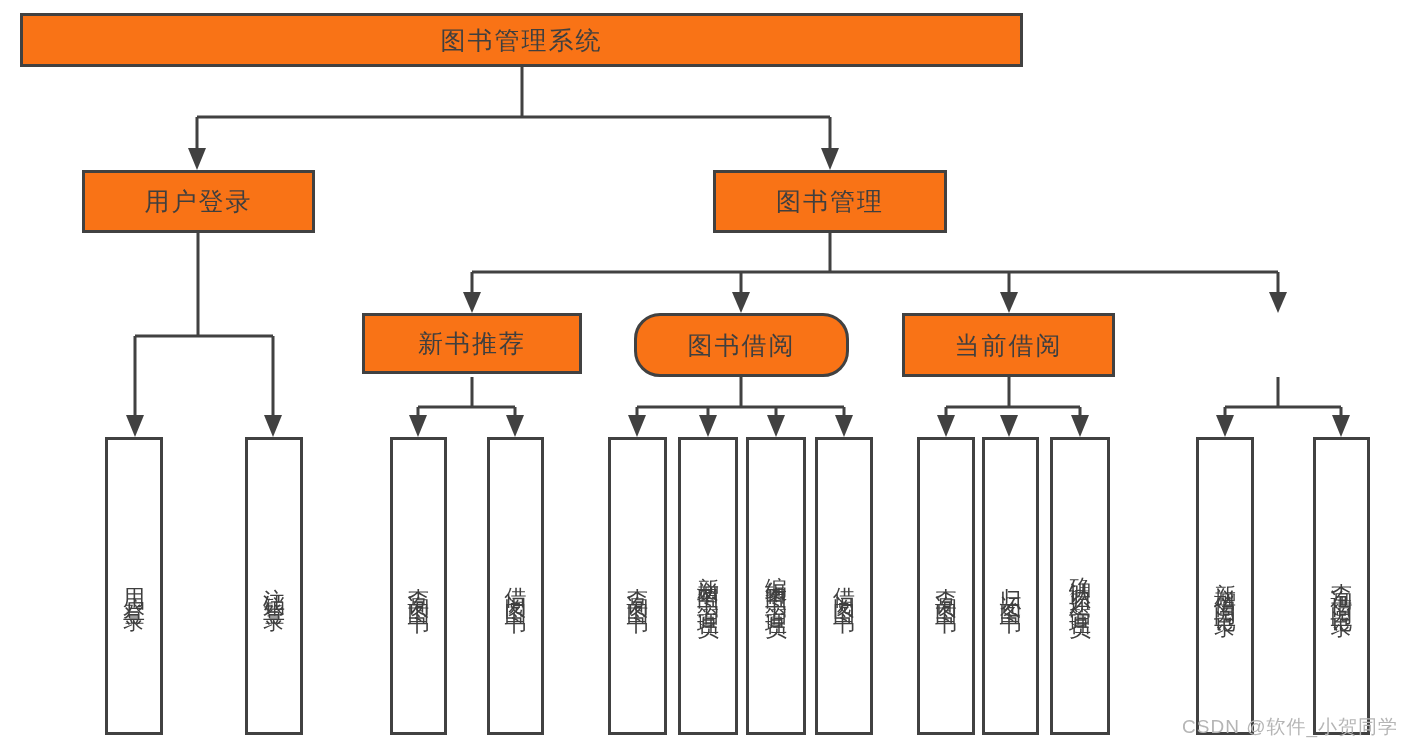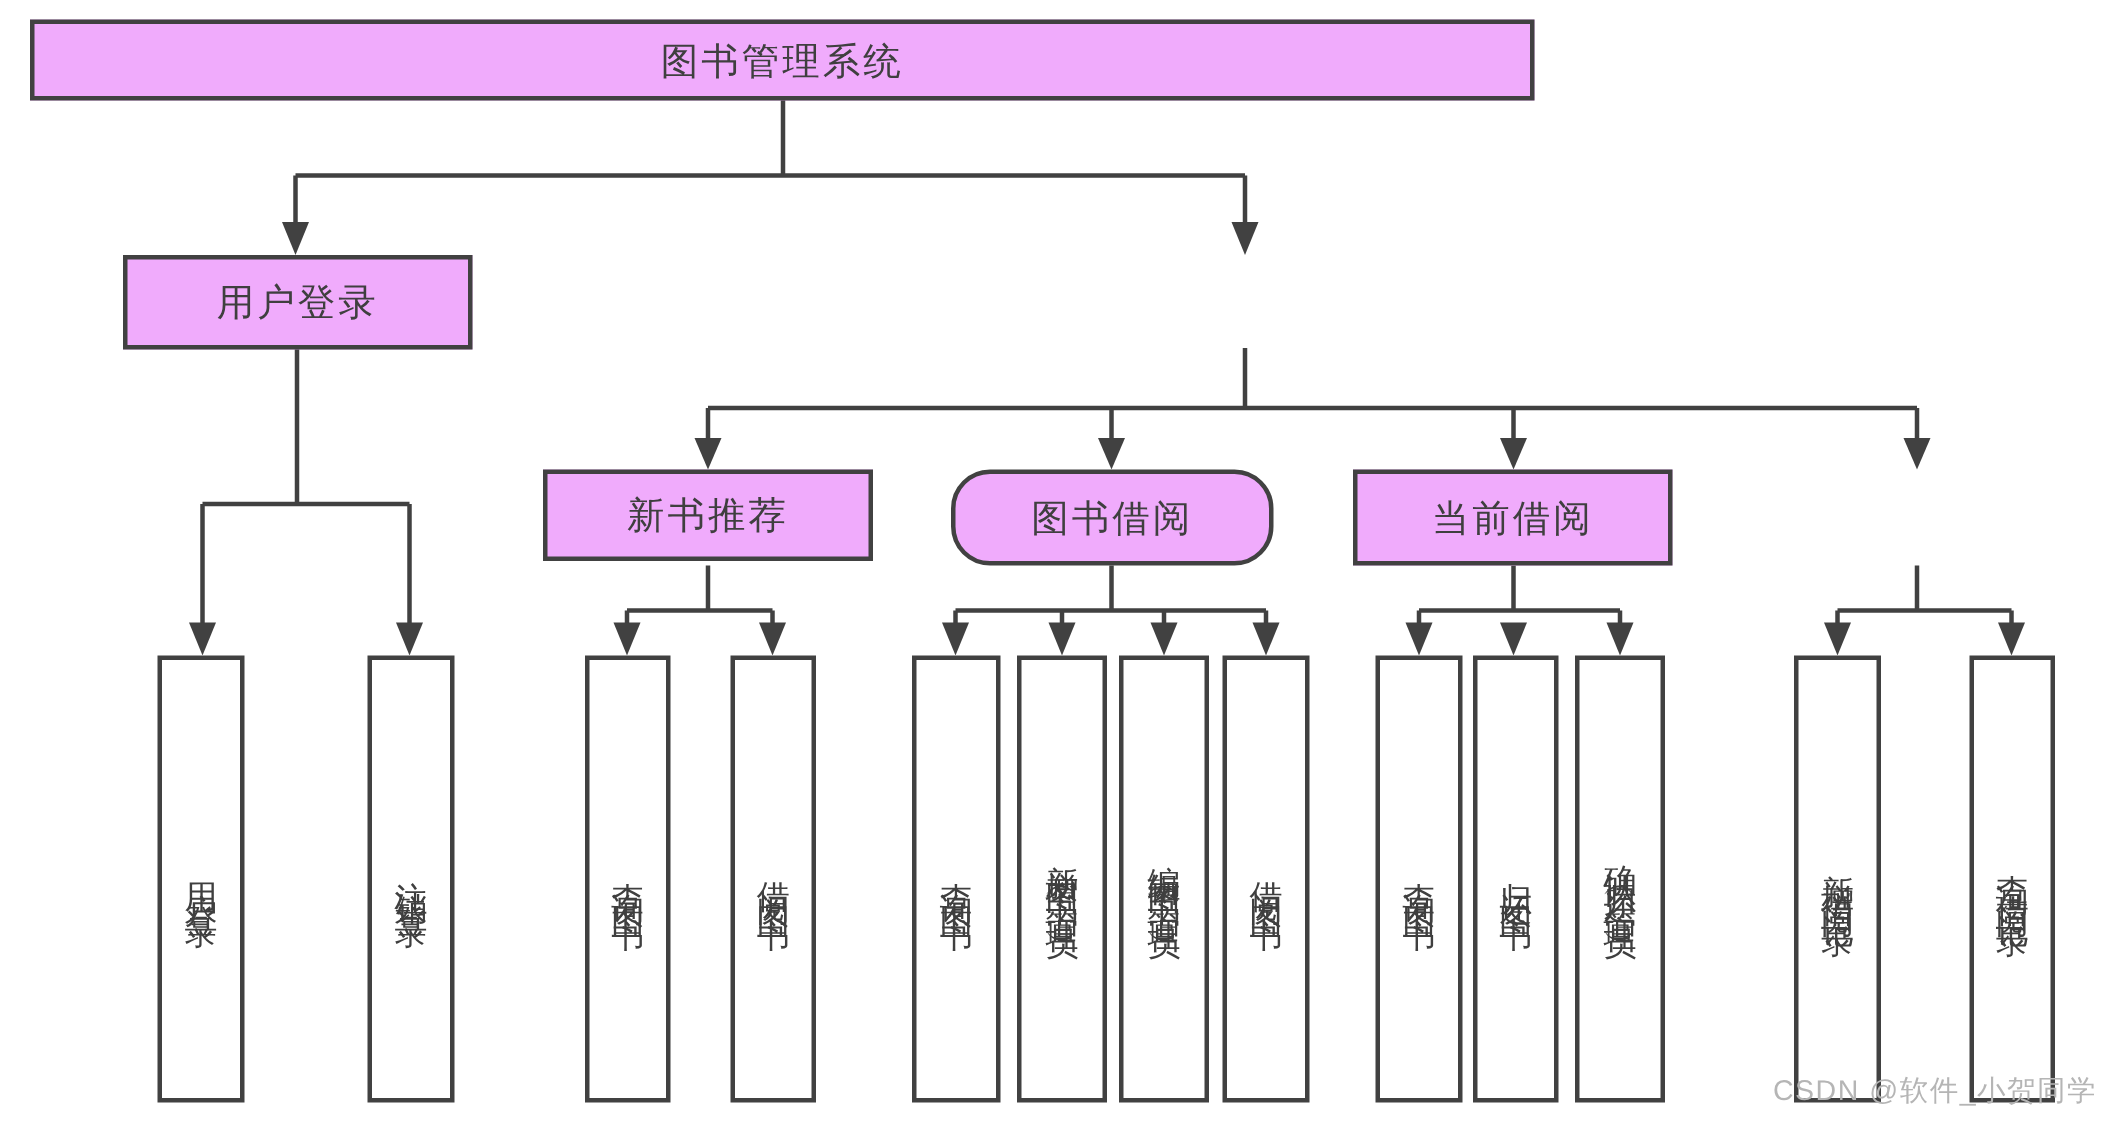--- a/index.html
+++ b/index.html
@@ -20,21 +20,21 @@
     left: 0;
     top: 0;
     width: 1405px;
     height: 747px;
     pointer-events: none;
   }
   .box {
     position: absolute;
     box-sizing: border-box;
     border: 3px solid #414141;
-    background: #f0abfc;
+    background: #f97316;
     color: #3f3f3f;
     display: flex;
     align-items: center;
     justify-content: center;
     font-size: 25px;
     letter-spacing: 2px;
     white-space: nowrap;
     z-index: 2;
   }
   .leaf {
@@ -147,20 +147,21 @@
       <polygon points="1000,415 1018,415 1009,437"></polygon>
       <polygon points="1071,415 1089,415 1080,437"></polygon>
       <polygon points="1216,415 1234,415 1225,437"></polygon>
       <polygon points="1332,415 1350,415 1341,437"></polygon>
     </g>
   </svg>
 
   <div class="box" id="n-root">图书管理系统</div>
 
   <div class="box" id="n-login">用户登录</div>
+  <div class="box" id="n-bookmgmt">图书管理</div>
 
   <div class="box" id="n-newbooks">新书推荐</div>
   <div class="box" id="n-borrow">图书借阅</div>
   <div class="box" id="n-current">当前借阅</div>
 
   <div class="leaf" id="n-a1">用户登录</div>
   <div class="leaf" id="n-a2">注销登录</div>
 
   <div class="leaf" id="n-b1">查询图书</div>
   <div class="leaf" id="n-b2">借阅图书</div>

